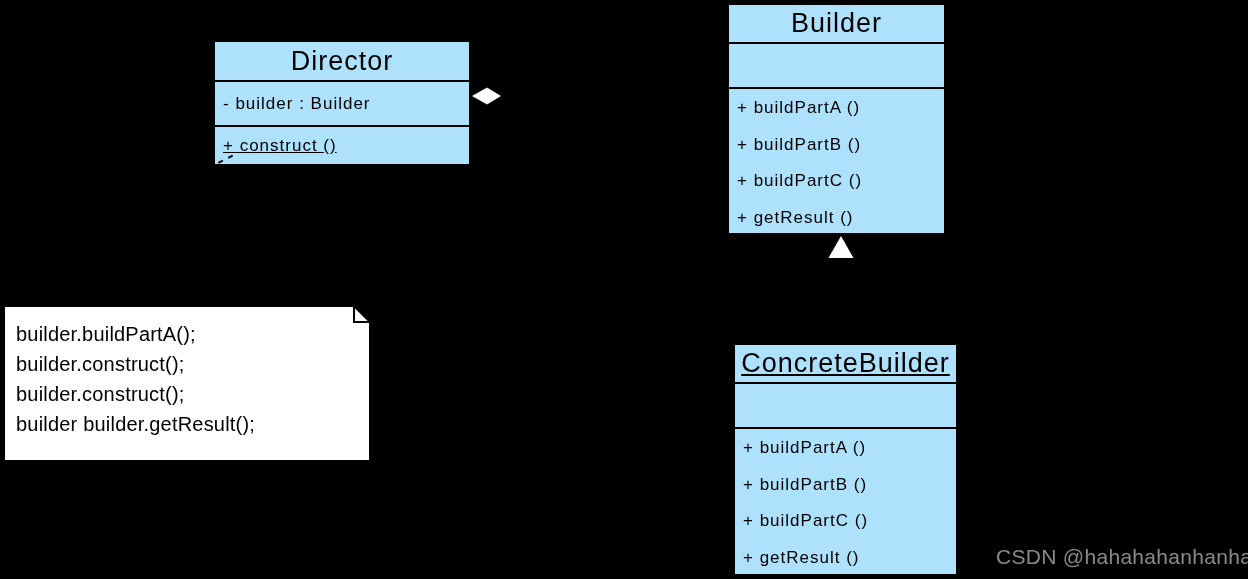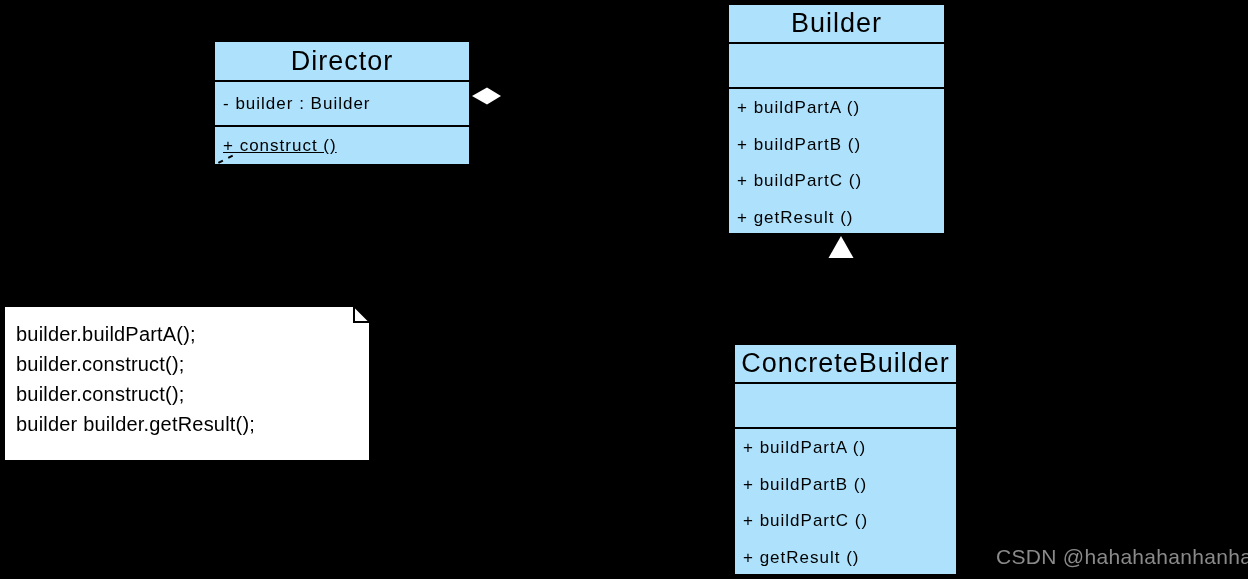--- a/index.html
+++ b/index.html
@@ -50,21 +50,21 @@
 
   
   #cls-director { left:213px; top:40px; width:258px; height:126px; }
   #cls-director .uml-title { height:38px; }
   #cls-director .uml-attrs { height:43px; }
   #cls-builder { left:727px; top:3px; width:219px; height:232px; }
   #cls-builder .uml-title { height:37px; }
   #cls-builder .uml-attrs { height:43px; }
   #cls-builder .uml-row { height:36.5px; }
   #cls-concrete { left:733px; top:343px; width:225px; height:233px; }
-  #cls-concrete .uml-title { height:37px; }
+  #cls-concrete .uml-title { height:37px;text-decoration:underline; }
   #cls-concrete .uml-attrs { height:43px; }
   #cls-concrete .uml-row { height:36.5px; }
   #cls-product { left:1130px; top:363px; width:116px; height:128px; }
   #cls-product .uml-title { height:38px; letter-spacing:0.5px; }
   #cls-product .uml-attrs { height:42px; }
 </style>
 </head>
 <body>
 
 <div class="canvas">

